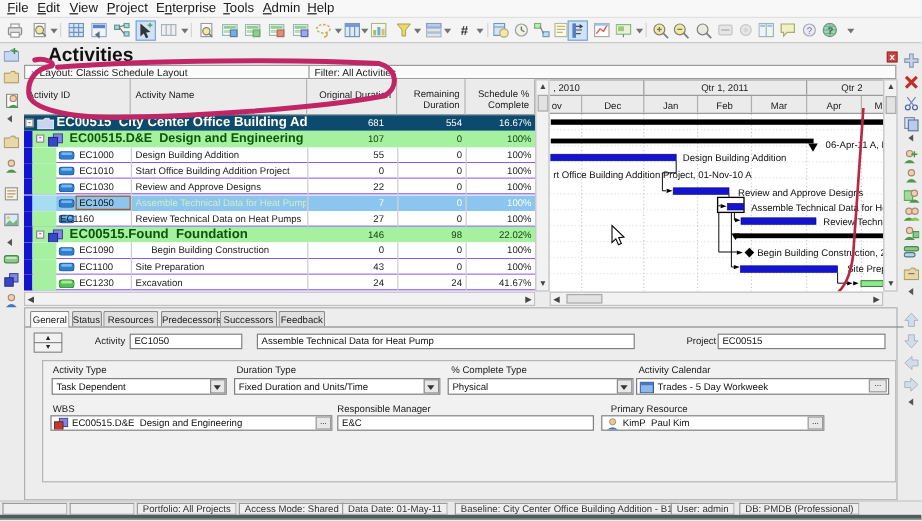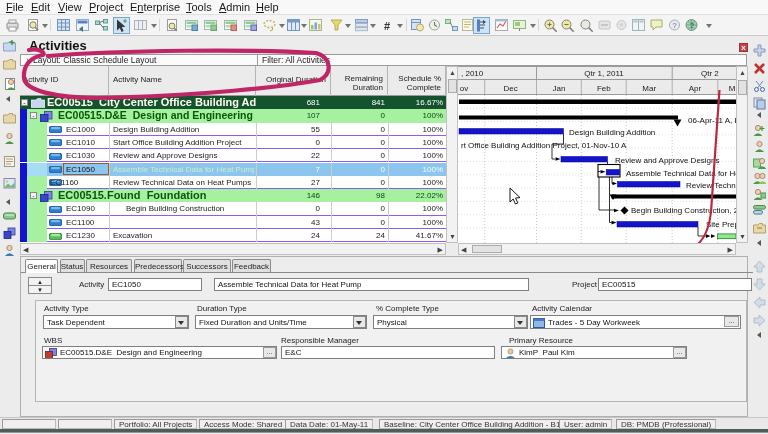--- a/index.html
+++ b/index.html
@@ -17,21 +17,21 @@
 
 #toolbar { left:0; top:15px; width:768px; height:21px; background:#f4f4f4;
   border-bottom:1px solid #c9c9c9; }
 #toolbar svg, #toolbar .dd { opacity:0.82; }
 .tbi { position:absolute; top:3px; width:14px; height:14px; }
 .tbsep { position:absolute; top:4px; width:1px; height:12px; background:#d5d5d5; }
 .dd { position:absolute; top:9px; width:0; height:0; border-left:3px solid transparent;
   border-right:3px solid transparent; border-top:4px solid #555; }
 
 
-#acttitle { left:29px; top:38px; width:200px; height:16px; font-size:13px;
+#acttitle { left:40px; top:38px; width:200px; height:16px; font-size:16px;
   font-weight:bold; color:#111; }
 #closex { left:739px; top:43px; width:9px; height:9px; background:#cc4444;
   border:1px solid #993333; color:#fff; font-size:8px; line-height:7px;
   text-align:center; font-weight:bold; }
 
 
 .sideicon { position:absolute; }
 
 
 #layoutbar { left:20px; top:54px; width:727px; height:12px; background:#fbfbfb;
@@ -297,28 +297,28 @@
           <span style="position:absolute;right:4px;top:9px">Original Duration</span>
         </div>
       <div class="hcol" style="left:311px;width:57px">
           <span style="position:absolute;right:4px;top:8px;text-align:right">Remaining<br>Duration</span>
         </div>
       <div class="hcol" style="left:368px;width:58px">
           <span style="position:absolute;right:4px;top:8px;text-align:right">Schedule %<br>Complete</span>
         </div>
     </div>
     <div id="tbody" style="position:absolute;left:0;top:30px;width:426px;height:147px">
-      <div class="row" style="top:0.0px;background:#14532d;border-bottom:none;">
+      <div class="row" style="top:0.0px;background:#0c4a6e;border-bottom:none;">
           <span class="abs" style="left:1px;top:3px;width:7px;height:7px;background:#f2f2f2;border:1px solid #888;font-size:7px;line-height:5px;text-align:center;color:#333">-</span>
           <svg class="abs" style="left:11px;top:1.5px" width="14" height="10">
             <path d="M0,2 L5,2 L6.5,0.5 L10,0.5 L10,2 L14,2 L14,9.5 L0,9.5 Z" fill="#c8d4f0" stroke="#eef2ff" stroke-width="0.7"></path>
           </svg>
           <span class="cell" style="left:27px;width:390px;color:#fffff0;font-weight:bold;font-size:11px">EC00515&nbsp;&nbsp;City Center Office Building Ad</span>
           <span class="cell num" style="left:236px;width:64px;color:#ffffff">681</span>
-          <span class="cell num" style="left:301px;width:64px;color:#ffffff">841</span>
+          <span class="cell num" style="left:301px;width:64px;color:#ffffff">554</span>
           <span class="cell num" style="left:358px;width:65px;color:#ffffff">16.67%</span>
         </div>
       <div class="row" style="top:13.3px;background:#a5f1a0;border-bottom:none;">
           <div class="abs" style="left:0;top:0;width:7px;height:13.3px;background:#1313cf"></div>
           <span class="abs" style="left:10px;top:3px;width:7px;height:7px;background:#f2f2f2;border:1px solid #888;font-size:7px;line-height:5px;text-align:center;color:#333">-</span>
           <svg class="abs" style="left:20px;top:1.5px" width="13" height="11">
             <rect x="4.5" y="0.5" width="7.5" height="7.5" fill="#7d86e0" stroke="#333a99" stroke-width="0.8"></rect>
             <rect x="0.5" y="3.5" width="7.5" height="7.5" fill="#3a46c8" stroke="#1d2480" stroke-width="0.8"></rect>
           </svg>
           <span class="cell" style="left:38px;width:380px;color:#0a560a;font-weight:bold;font-size:10.5px">EC00515.D&amp;E&nbsp;&nbsp;Design and Engineering</span>
@@ -450,20 +450,21 @@
           <div class="abs" style="left:7px;top:0;width:20px;height:13.3px;background:#a5f1a0"></div>
           <svg class="abs" style="left:29px;top:3.5px" width="13" height="7">
             <rect x="0" y="0" width="13" height="7" rx="3" fill="#2f7fd0" stroke="#1a4f8a" stroke-width="0.8"></rect>
             <rect x="2" y="1" width="9" height="2.2" rx="1" fill="#7ab8e8"></rect>
           </svg>
           <div class="vline" style="left:89px"></div>
           <div class="vline" style="left:236px"></div>
           <div class="vline" style="left:311px"></div>
           <div class="vline" style="left:368px"></div>
           <span class="cell" style="left:46px;width:42px;color:#222">EC1100</span>
+          <span class="cell" style="left:93px;width:142px;color:#222">Site Preparation</span>
           <span class="cell num" style="left:236px;width:64px;color:#222">43</span>
           <span class="cell num" style="left:301px;width:64px;color:#222">0</span>
           <span class="cell num" style="left:358px;width:65px;color:#222">100%</span>
         </div>
       <div class="row" style="top:133.0px;background:#ffffff;">
           <div class="abs" style="left:0;top:0;width:7px;height:13.3px;background:#1313cf"></div>
           <div class="abs" style="left:7px;top:0;width:20px;height:13.3px;background:#a5f1a0"></div>
           <svg class="abs" style="left:29px;top:3.5px" width="13" height="7">
             <rect x="0" y="0" width="13" height="7" rx="3" fill="#58c058" stroke="#2a7a2a" stroke-width="0.8"></rect>
             <rect x="2" y="1" width="9" height="2.2" rx="1" fill="#a8e8a0"></rect>
@@ -612,21 +613,21 @@
     <div class="tab" style="left:211px;width:39px">Feedback</div>
     <div class="tabline"></div>
 
     <div class="abs" style="left:7px;top:20px;width:24px;height:9px;background:#f2f2f2;border:1px solid #8a8a8a;text-align:center;font-size:6px;line-height:8px;color:#222">▲</div>
     <div class="abs" style="left:7px;top:28px;width:24px;height:9px;background:#f2f2f2;border:1px solid #8a8a8a;text-align:center;font-size:6px;line-height:8px;color:#222">▼</div>
 
     <div class="lbl" style="left:58px;top:23px">Activity</div>
     <div class="fld" style="left:87px;top:21px;width:94px;height:13px">EC1050</div>
     <div class="fld" style="left:193px;top:21px;width:315px;height:13px">Assemble Technical Data for Heat Pump</div>
     <div class="lbl" style="left:551px;top:23px">Project</div>
-    <div class="fld" style="left:577px;top:21px;width:154px;height:13px">EC00515</div>
+    <div class="fld" style="left:577px;top:21px;width:140px;height:13px">EC00515</div>
 
     <div class="abs" style="left:14px;top:43px;width:712px;height:102px;border:1px solid #b5b5b5;background:#f1f1f1"></div>
 
     <div class="lbl" style="left:23px;top:47px">Activity Type</div>
     <div class="lbl" style="left:176px;top:47px">Duration Type</div>
     <div class="lbl" style="left:355px;top:47px">% Complete Type</div>
     <div class="lbl" style="left:511px;top:47px">Activity Calendar</div>
 
     <div class="fld" style="left:22px;top:58px;width:146px;height:14px;line-height:13px">Task Dependent</div>
     <div class="ddbtn" style="left:154px;top:59px;width:13px;height:12px"></div>

